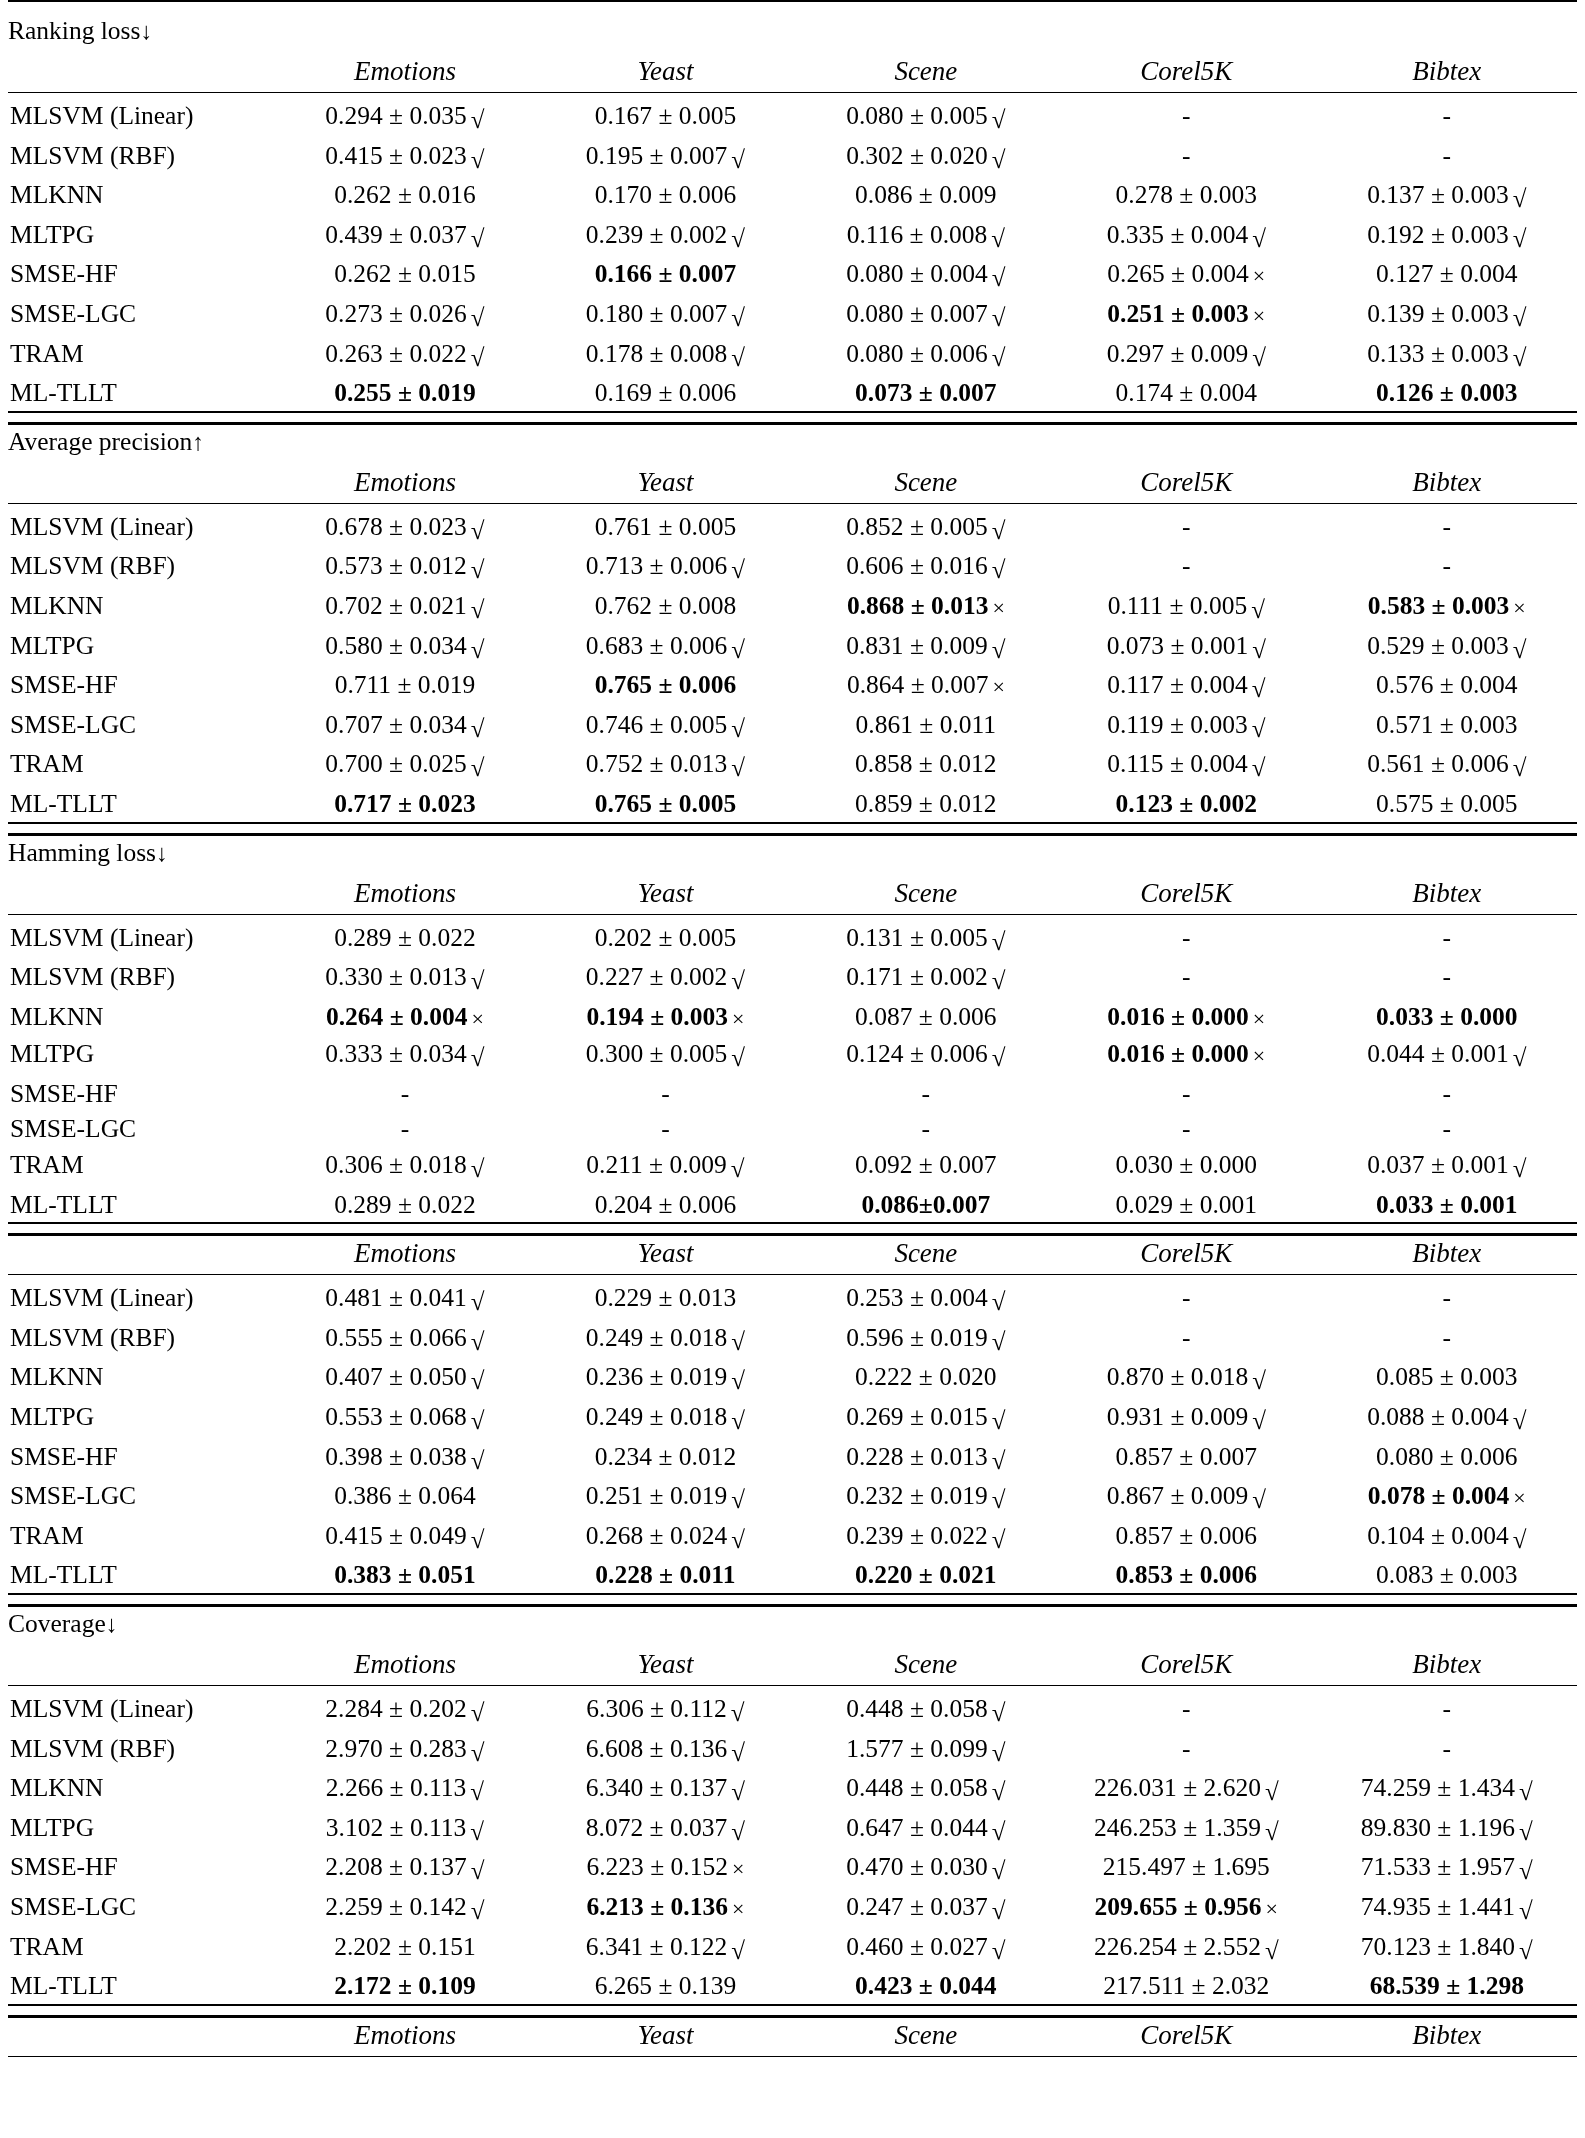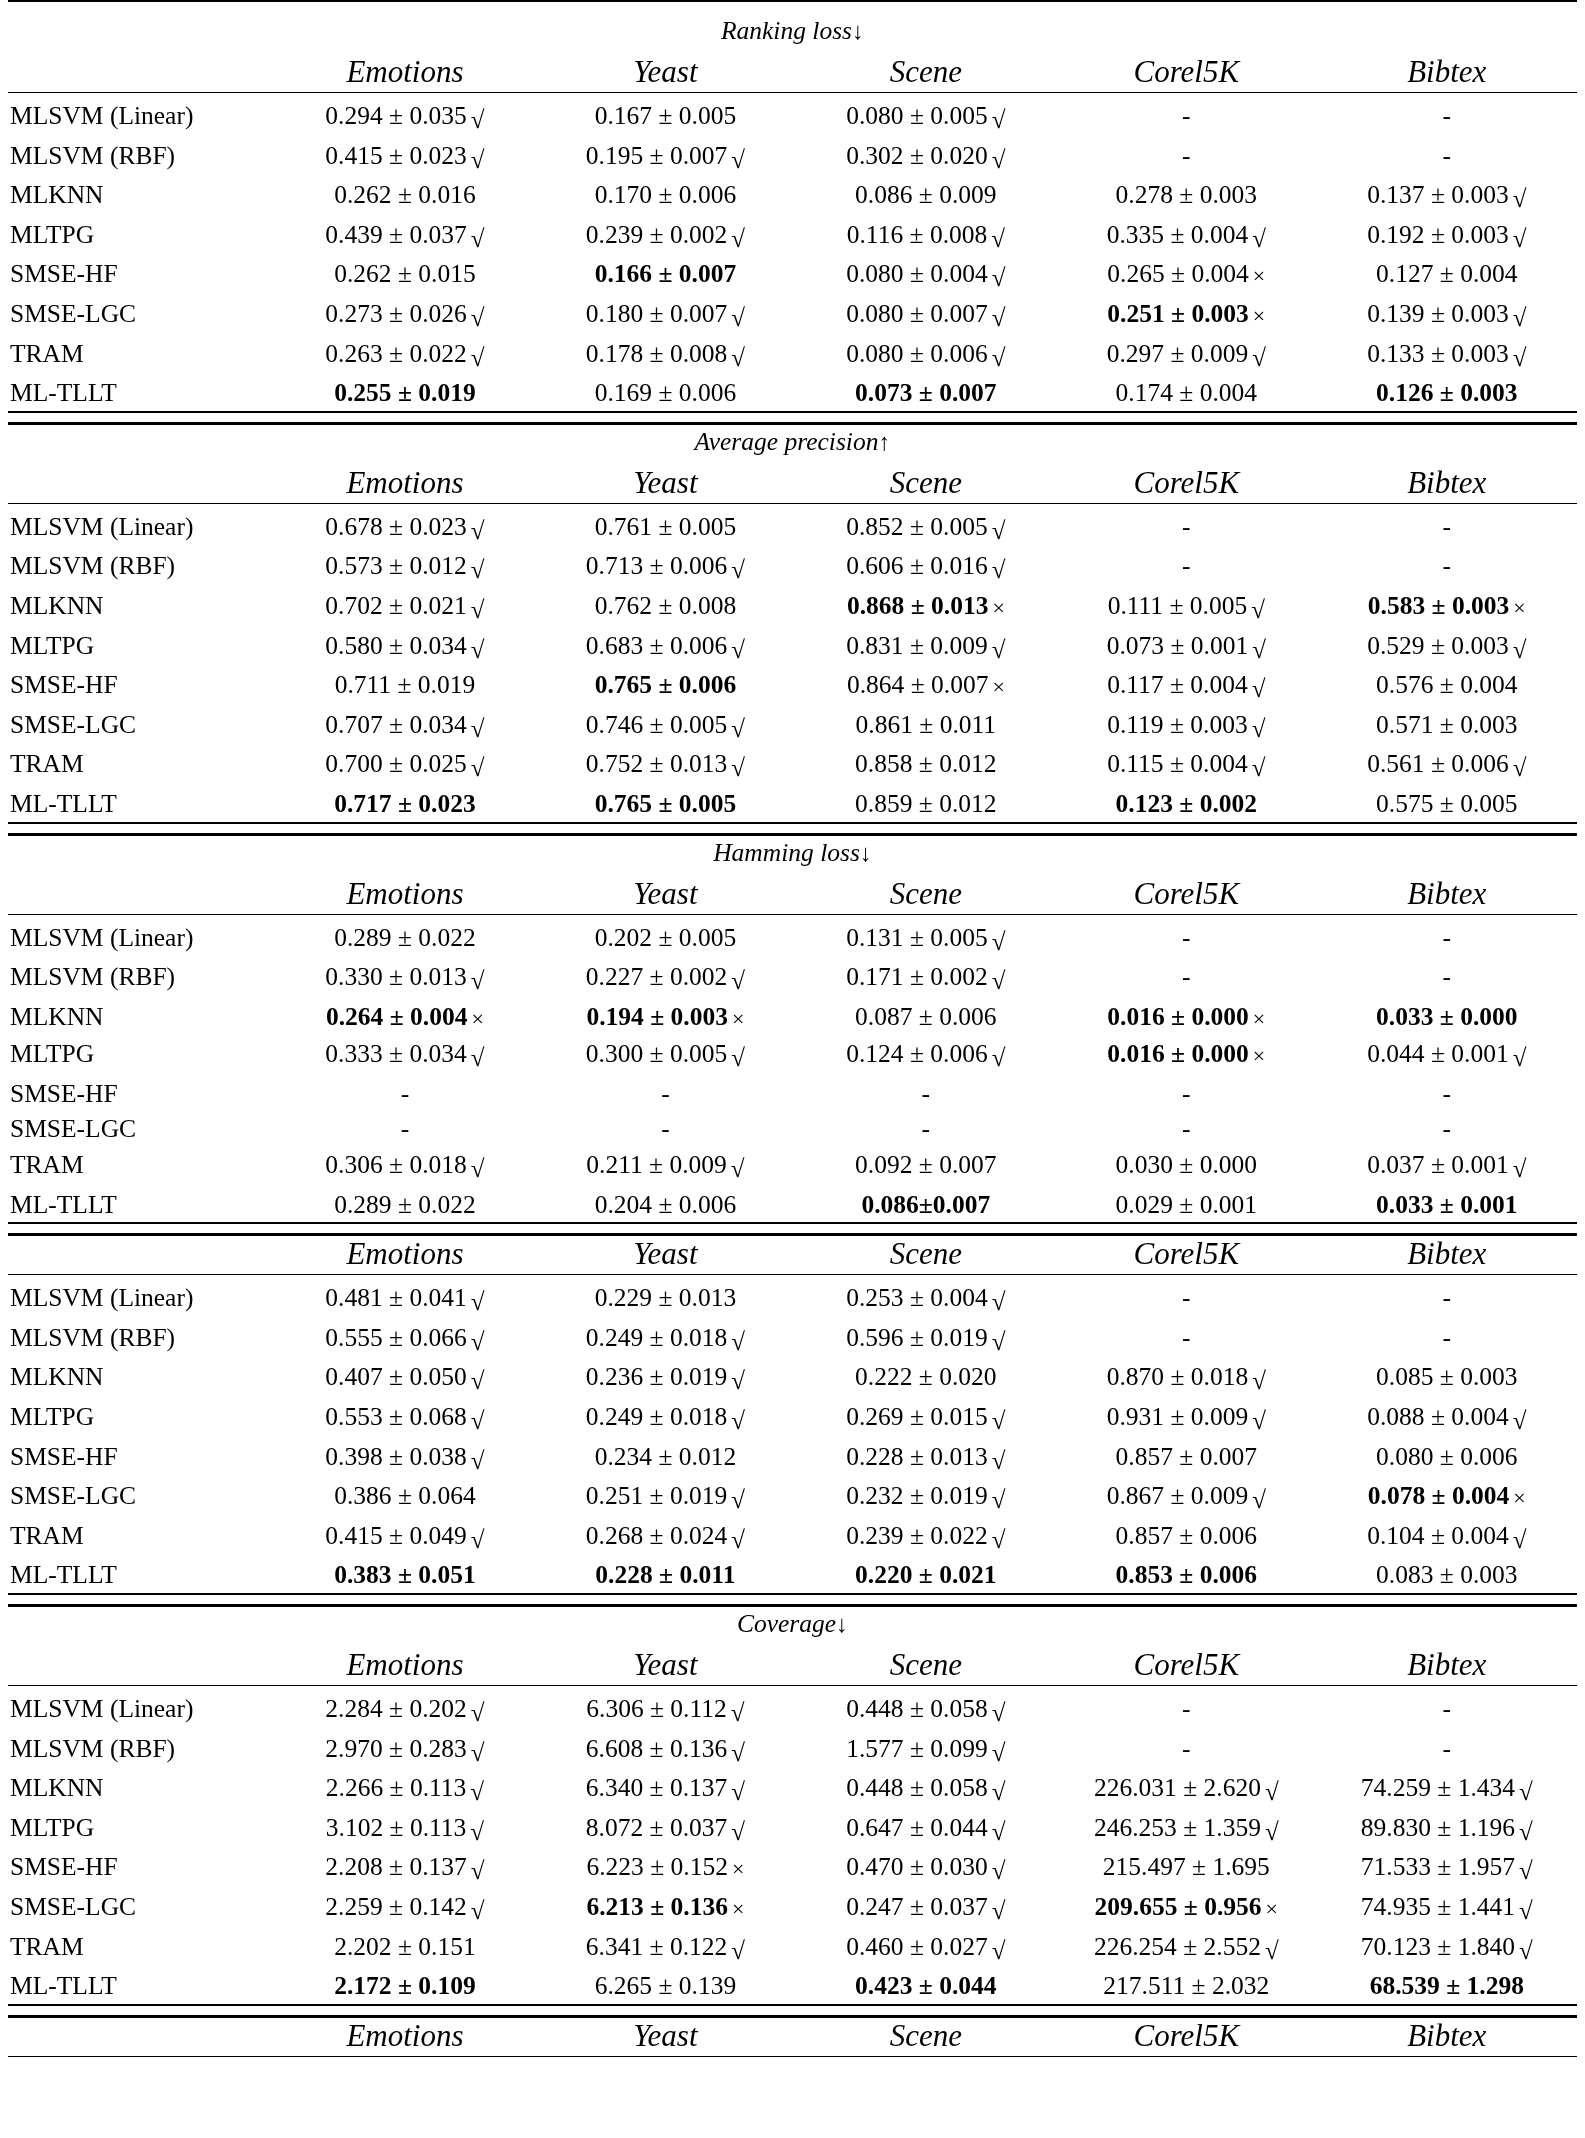--- a/index.html
+++ b/index.html
@@ -32,33 +32,31 @@
   .rule-double { border-top: 2.2px solid #000; box-shadow: 0 3px 0 0 #000; }
   .rule-thin   { border-top: 1.5px solid #000; }
 
   td, th {
     padding: 0;
     margin: 0;
     vertical-align: baseline;
   }
 
   tr.block-title td {
-    text-align: center;
     font-size: 25.5px;
     height: 40px;
     line-height: 40px;
     font-weight: normal;
-    font-style: italic;
   }
   .arrow { font-size: 24px; }
 
   tr.col-head td {
     text-align: center;
     font-style: italic;
-    font-size: 31px;
+    font-size: 27px;
     height: 41px;
     line-height: 41px;
     white-space: nowrap;
   }
   tr.col-head td.method-head { text-align: left; }
 
   tr.data-row td {
     height: 35.6px;
     line-height: 35.6px;
     white-space: nowrap;

